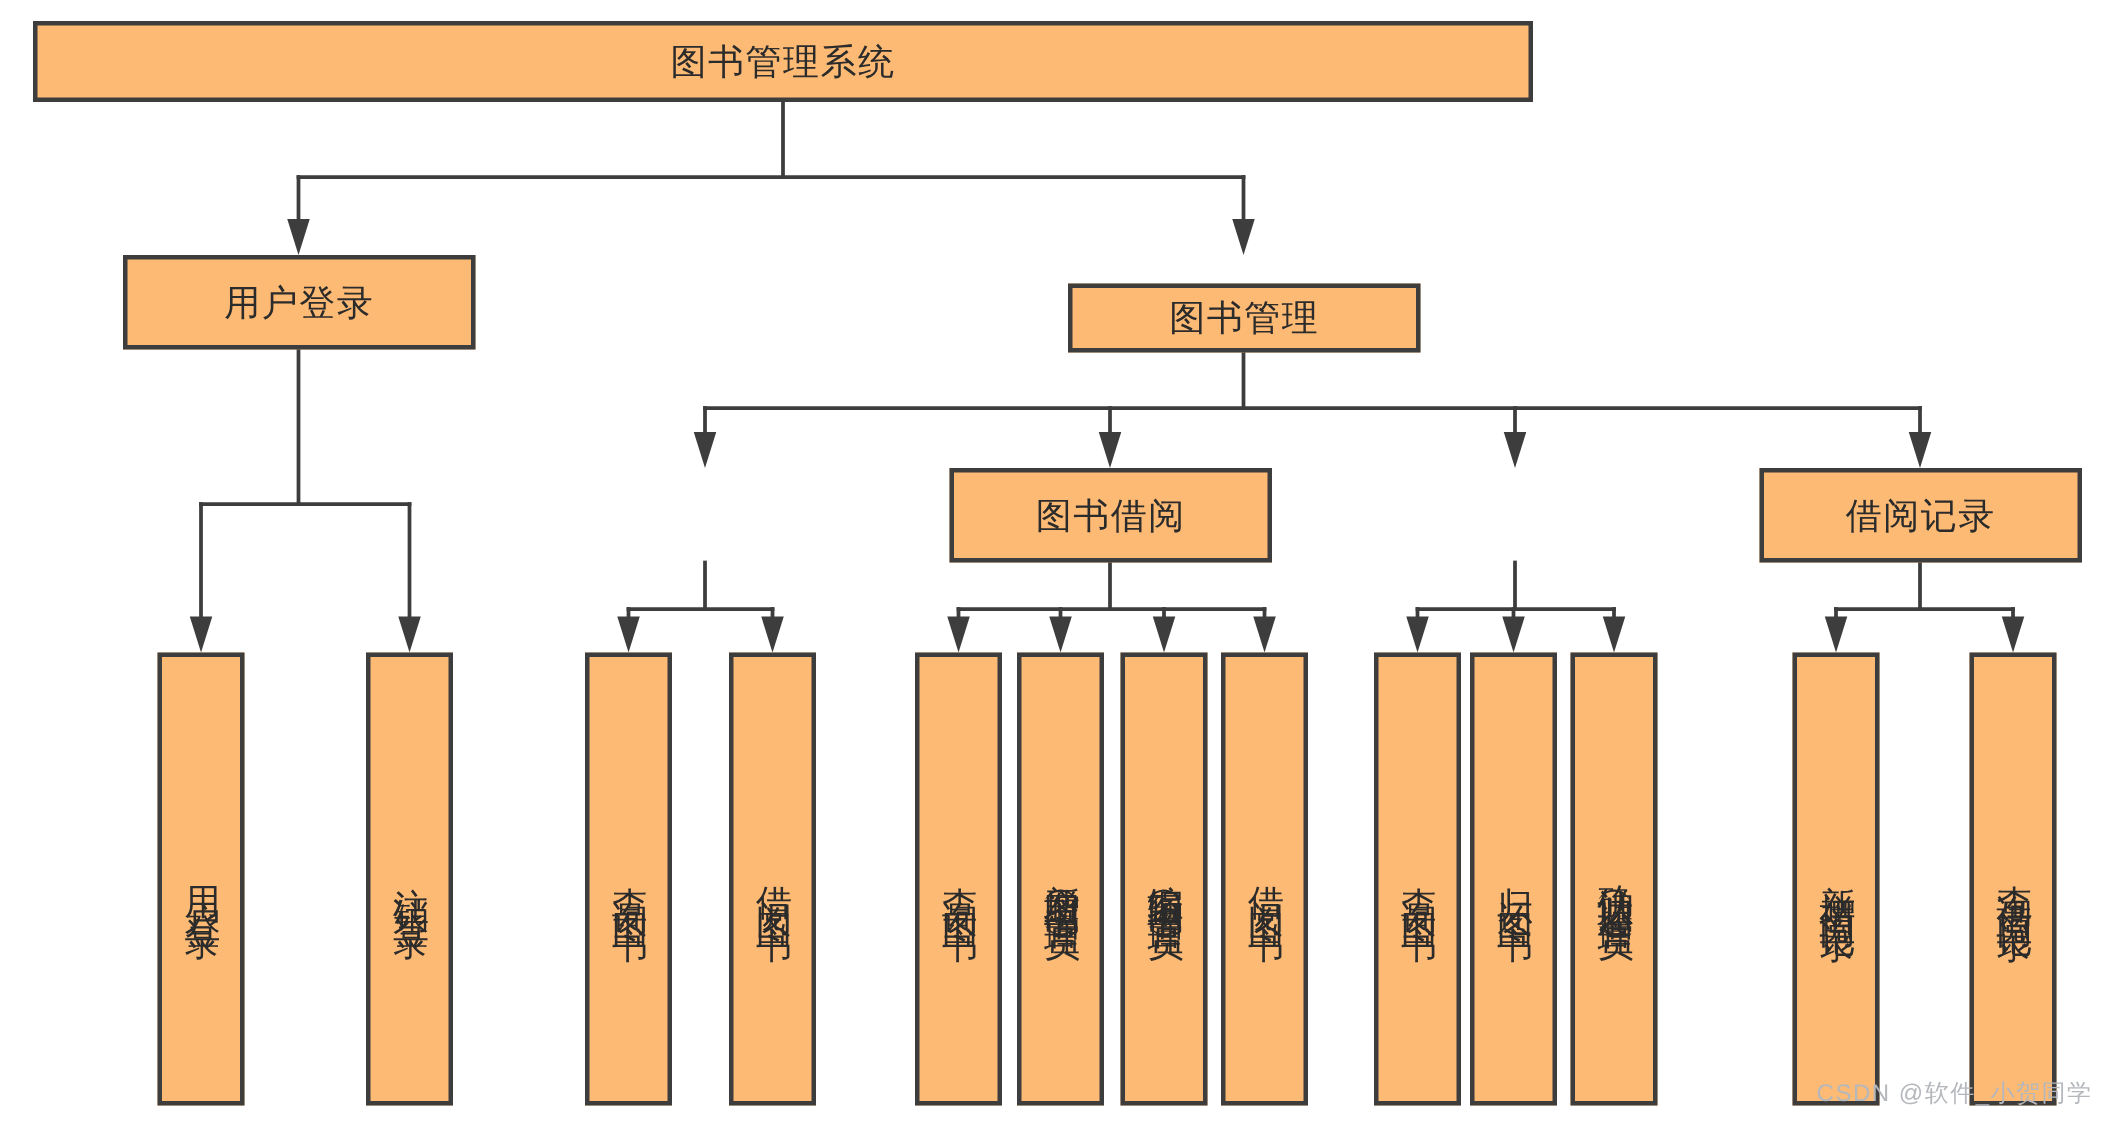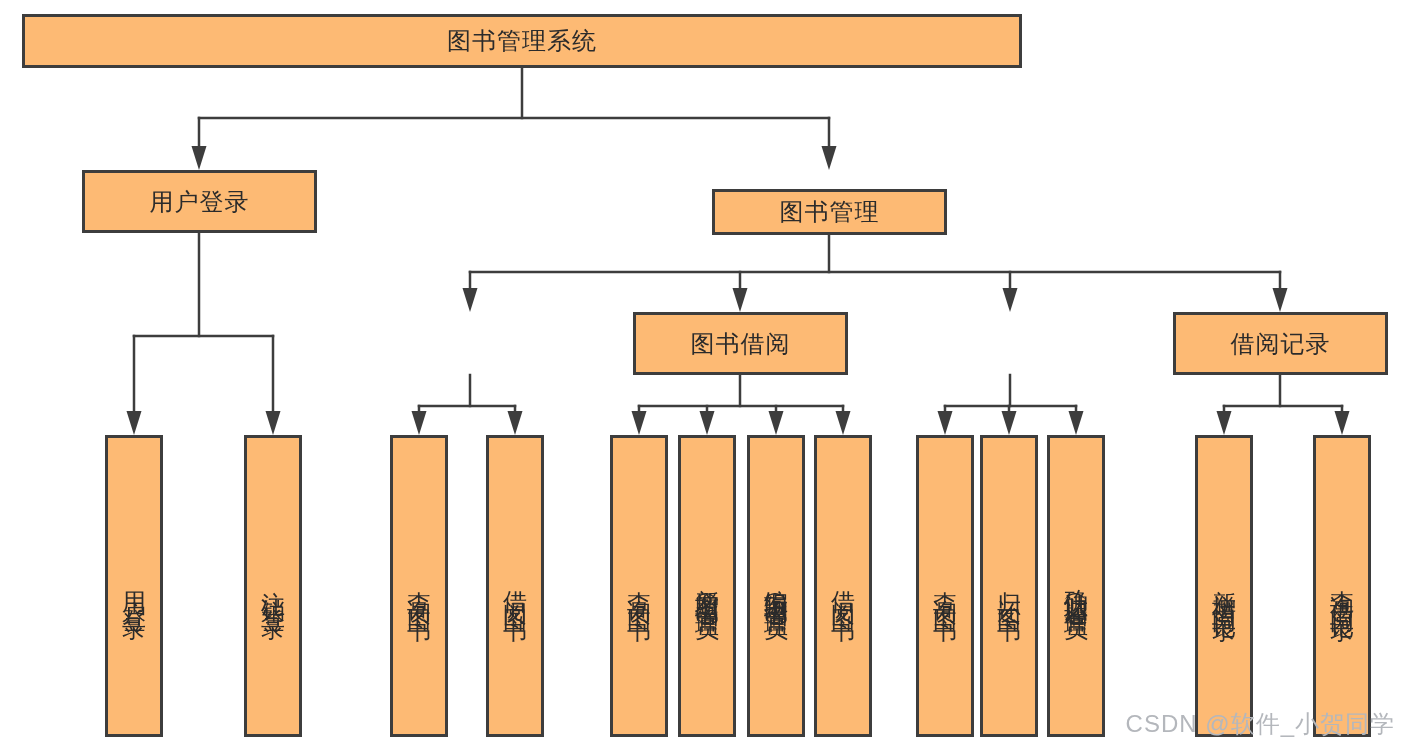--- a/index.html
+++ b/index.html
@@ -47,21 +47,21 @@
   }
   .node.v .label.sp4  { letter-spacing: 9px; transform: translateY(4px); }
   .node.v .label.sp6  { letter-spacing: 6px; transform: translateY(3px); }
   .node.v .label.sp10 { letter-spacing: 4px; transform: translateY(2px); }
   .watermark {
     position: absolute;
     right: 10px;
     bottom: 7px;
     z-index: 3;
     color: #b4b7bc;
-    font-size: 24px;
+    font-size: 16px;
     letter-spacing: 1px;
     white-space: nowrap;
     margin-left: 15px;
   }
 </style>
 </head>
 <body>
 
 <div class="canvas">
   <svg id="connectors" viewBox="0 0 1405 747" xmlns="http://www.w3.org/2000/svg">

